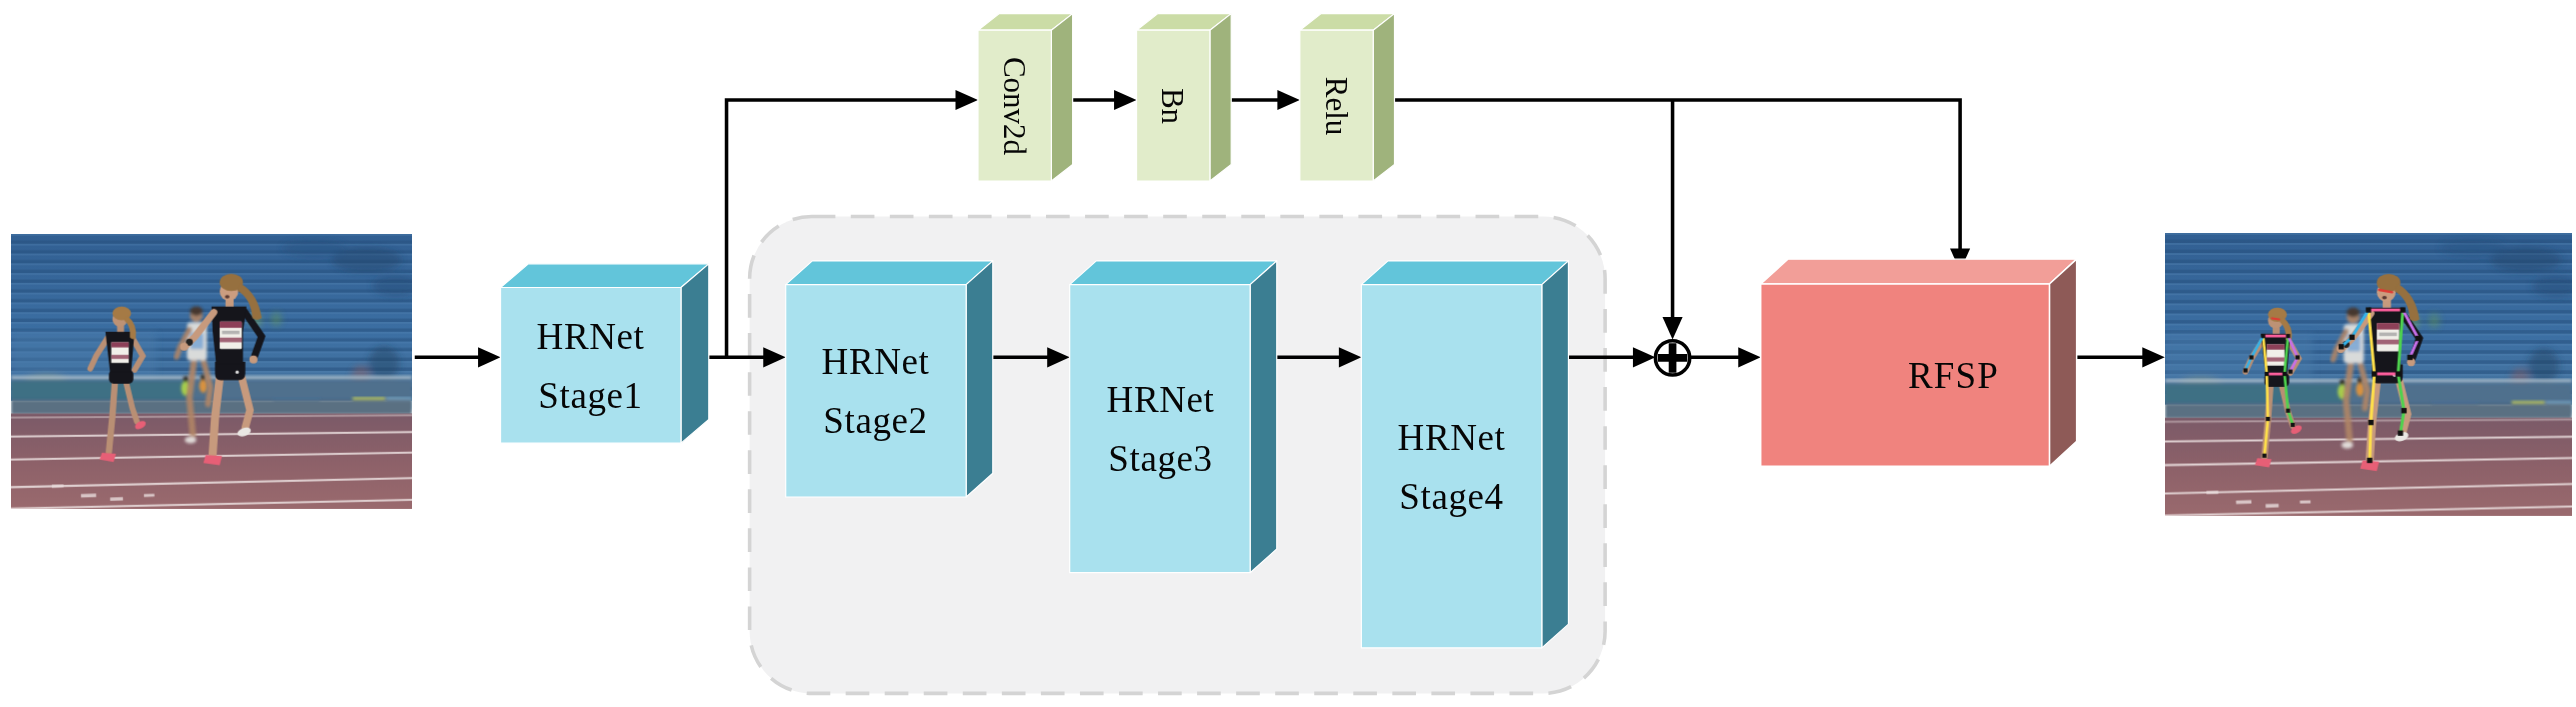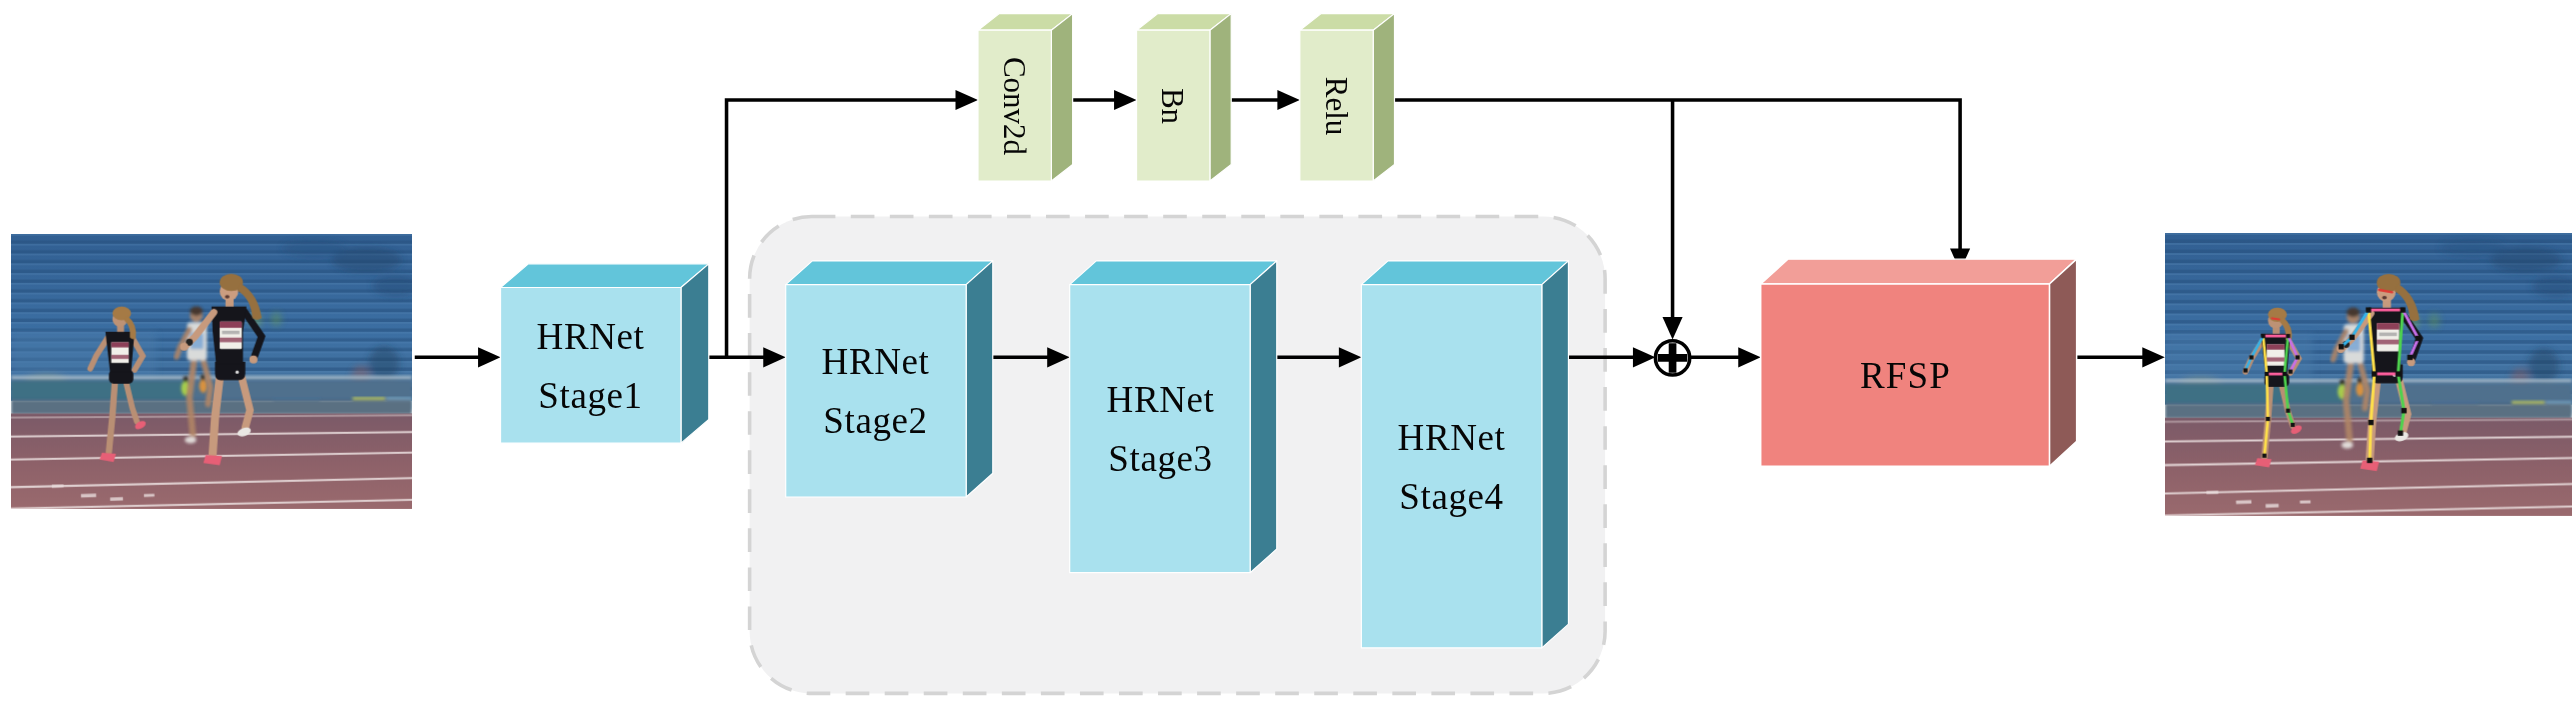--- a/index.html
+++ b/index.html
@@ -11,21 +11,21 @@
     overflow:hidden;
   }
   #diagram-svg{position:absolute;left:0;top:0;z-index:1;}
   .photo{position:absolute;z-index:2;display:block;}
   .label{
     position:absolute;z-index:3;
     display:flex;flex-direction:column;align-items:center;justify-content:center;
     text-align:center;color:#060606;pointer-events:none;
   }
   .stage-label{font-size:37px;line-height:59px;letter-spacing:0.6px;}
-  .rfsp-label{font-size:37px;letter-spacing:1.2px;}
+  .rfsp-label{font-size:37px;letter-spacing:1.2px;padding-left:48px;}
   .rot-label span{display:block;transform:rotate(90deg);white-space:nowrap;font-size:31px;}
 </style>
 </head>
 <body>
 
 <div id="canvas">
 
   <svg width="0" height="0" style="position:absolute" aria-hidden="true">
     <defs>
       <linearGradient id="gradStands" x1="0" y1="0" x2="0" y2="1">

